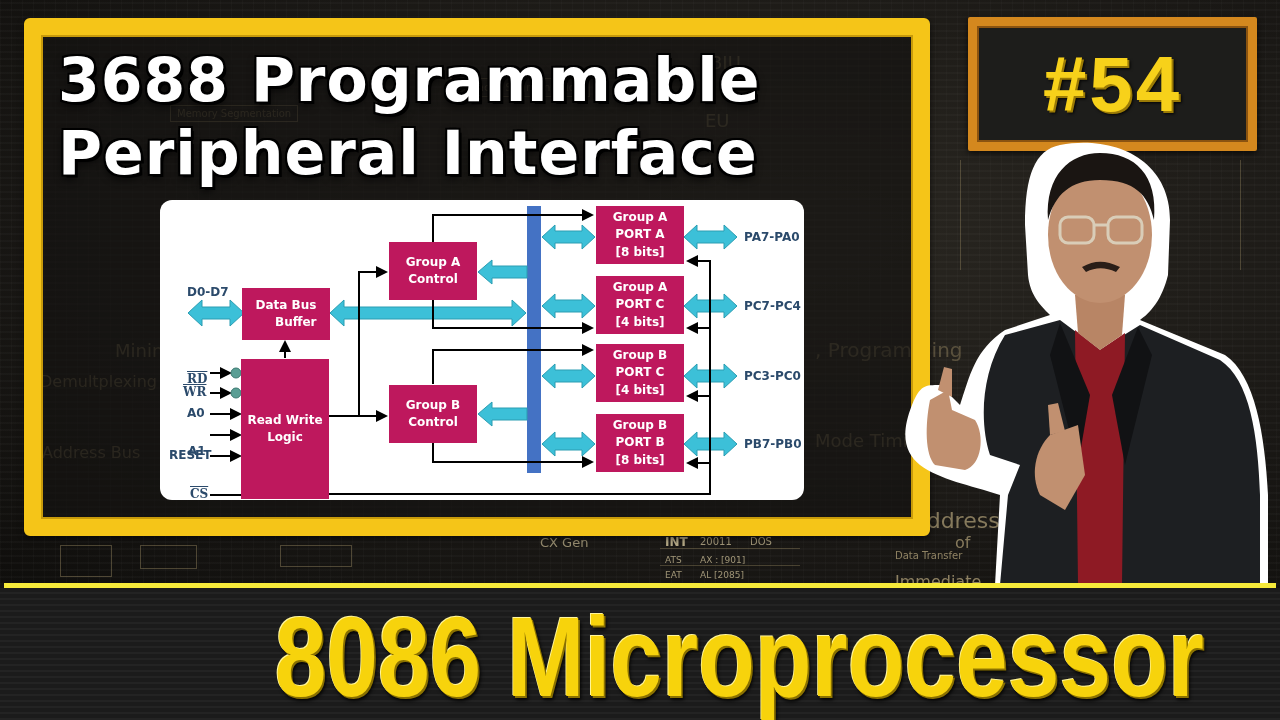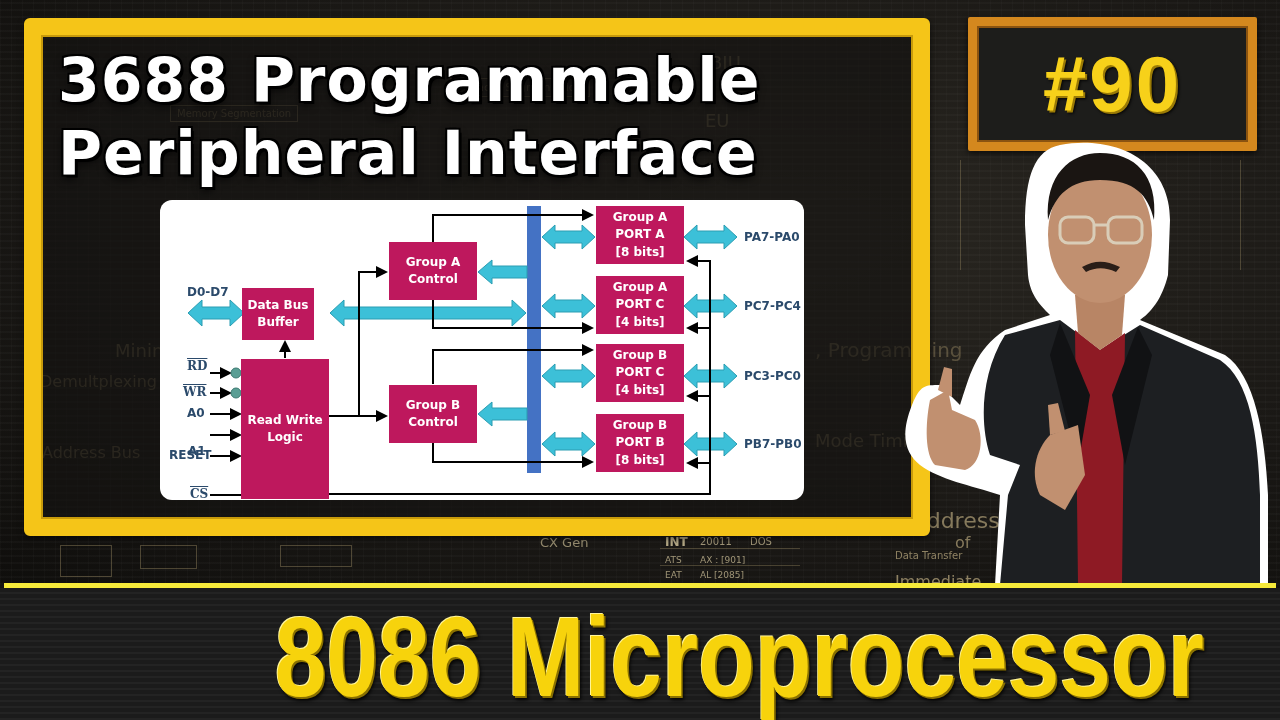--- a/index.html
+++ b/index.html
@@ -123,21 +123,21 @@
   <div class="bg-line" style="left:60px;top:545px;width:50px;height:30px;background:transparent;border:1px solid rgba(190,170,120,0.35);"></div>
   <div class="bg-line" style="left:140px;top:545px;width:55px;height:22px;background:transparent;border:1px solid rgba(190,170,120,0.35);"></div>
   <div class="bg-line" style="left:280px;top:545px;width:70px;height:20px;background:transparent;border:1px solid rgba(190,170,120,0.35);"></div>
 </div>
 
 <div class="main-frame"></div>
 <div class="title l1">3688 Programmable</div>
 <div class="title l2">Peripheral Interface</div>
 
 <div class="episode-board">
-  <span class="episode-text">#90</span>
+  <span class="episode-text">#54</span>
 </div>
 
 <div class="diagram">
   <svg width="644" height="300" style="position:absolute;left:0;top:0;">
     <defs>
       <marker id="ah" markerWidth="6" markerHeight="6" refX="5" refY="3" orient="auto">
         <path d="M0,0 L6,3 L0,6 z" fill="#000"></path>
       </marker>
     </defs>
 
@@ -191,21 +191,21 @@
       <line x1="550" y1="263" x2="528" y2="263" marker-end="url(#ah)"></line>
     </g>
 
     <g fill="#5a9e94" stroke="#3d7a72" stroke-width="1">
       <circle cx="76" cy="173" r="5"></circle>
       <circle cx="76" cy="193" r="5"></circle>
       <circle cx="126" cy="277" r="5"></circle>
     </g>
   </svg>
 
-  <div class="blk" style="left:82px;top:88px;width:72px;height:52px;">Data Bus
+  <div class="blk" style="left:82px;top:88px;width:88px;height:52px;text-align:right;">Data Bus
 Buffer</div>
   <div class="blk" style="left:81px;top:159px;width:88px;height:140px;">Read Write
 Logic</div>
   <div class="blk" style="left:229px;top:42px;width:88px;height:58px;">Group A
 Control</div>
   <div class="blk" style="left:229px;top:185px;width:88px;height:58px;">Group B
 Control</div>
   <div class="blk" style="left:436px;top:6px;width:88px;height:58px;">Group A
 PORT A
 [8 bits]</div>
@@ -213,21 +213,21 @@
 PORT C
 [4 bits]</div>
   <div class="blk" style="left:436px;top:144px;width:88px;height:58px;">Group B
 PORT C
 [4 bits]</div>
   <div class="blk" style="left:436px;top:214px;width:88px;height:58px;">Group B
 PORT B
 [8 bits]</div>
 
   <span class="sig" style="left:27px;top:85px;">D0-D7</span>
-  <span class="sig ov" style="left:27px;top:159px;">RD</span>
+  <span class="sig ov" style="left:27px;top:172px;">RD</span>
   <span class="sig ov" style="left:23px;top:185px;">WR</span>
   <span class="sig" style="left:27px;top:206px;">A0</span>
   <span class="sig" style="left:28px;top:228px;margin-top:16px;">A1</span>
   <span class="sig" style="left:9px;top:248px;">RESET</span>
   <span class="sig ov" style="left:30px;top:287px;">CS</span>
 
   <span class="port-lbl" style="left:584px;top:30px;">PA7-PA0</span>
   <span class="port-lbl" style="left:584px;top:99px;">PC7-PC4</span>
   <span class="port-lbl" style="left:584px;top:169px;">PC3-PC0</span>
   <span class="port-lbl" style="left:584px;top:237px;">PB7-PB0</span>

